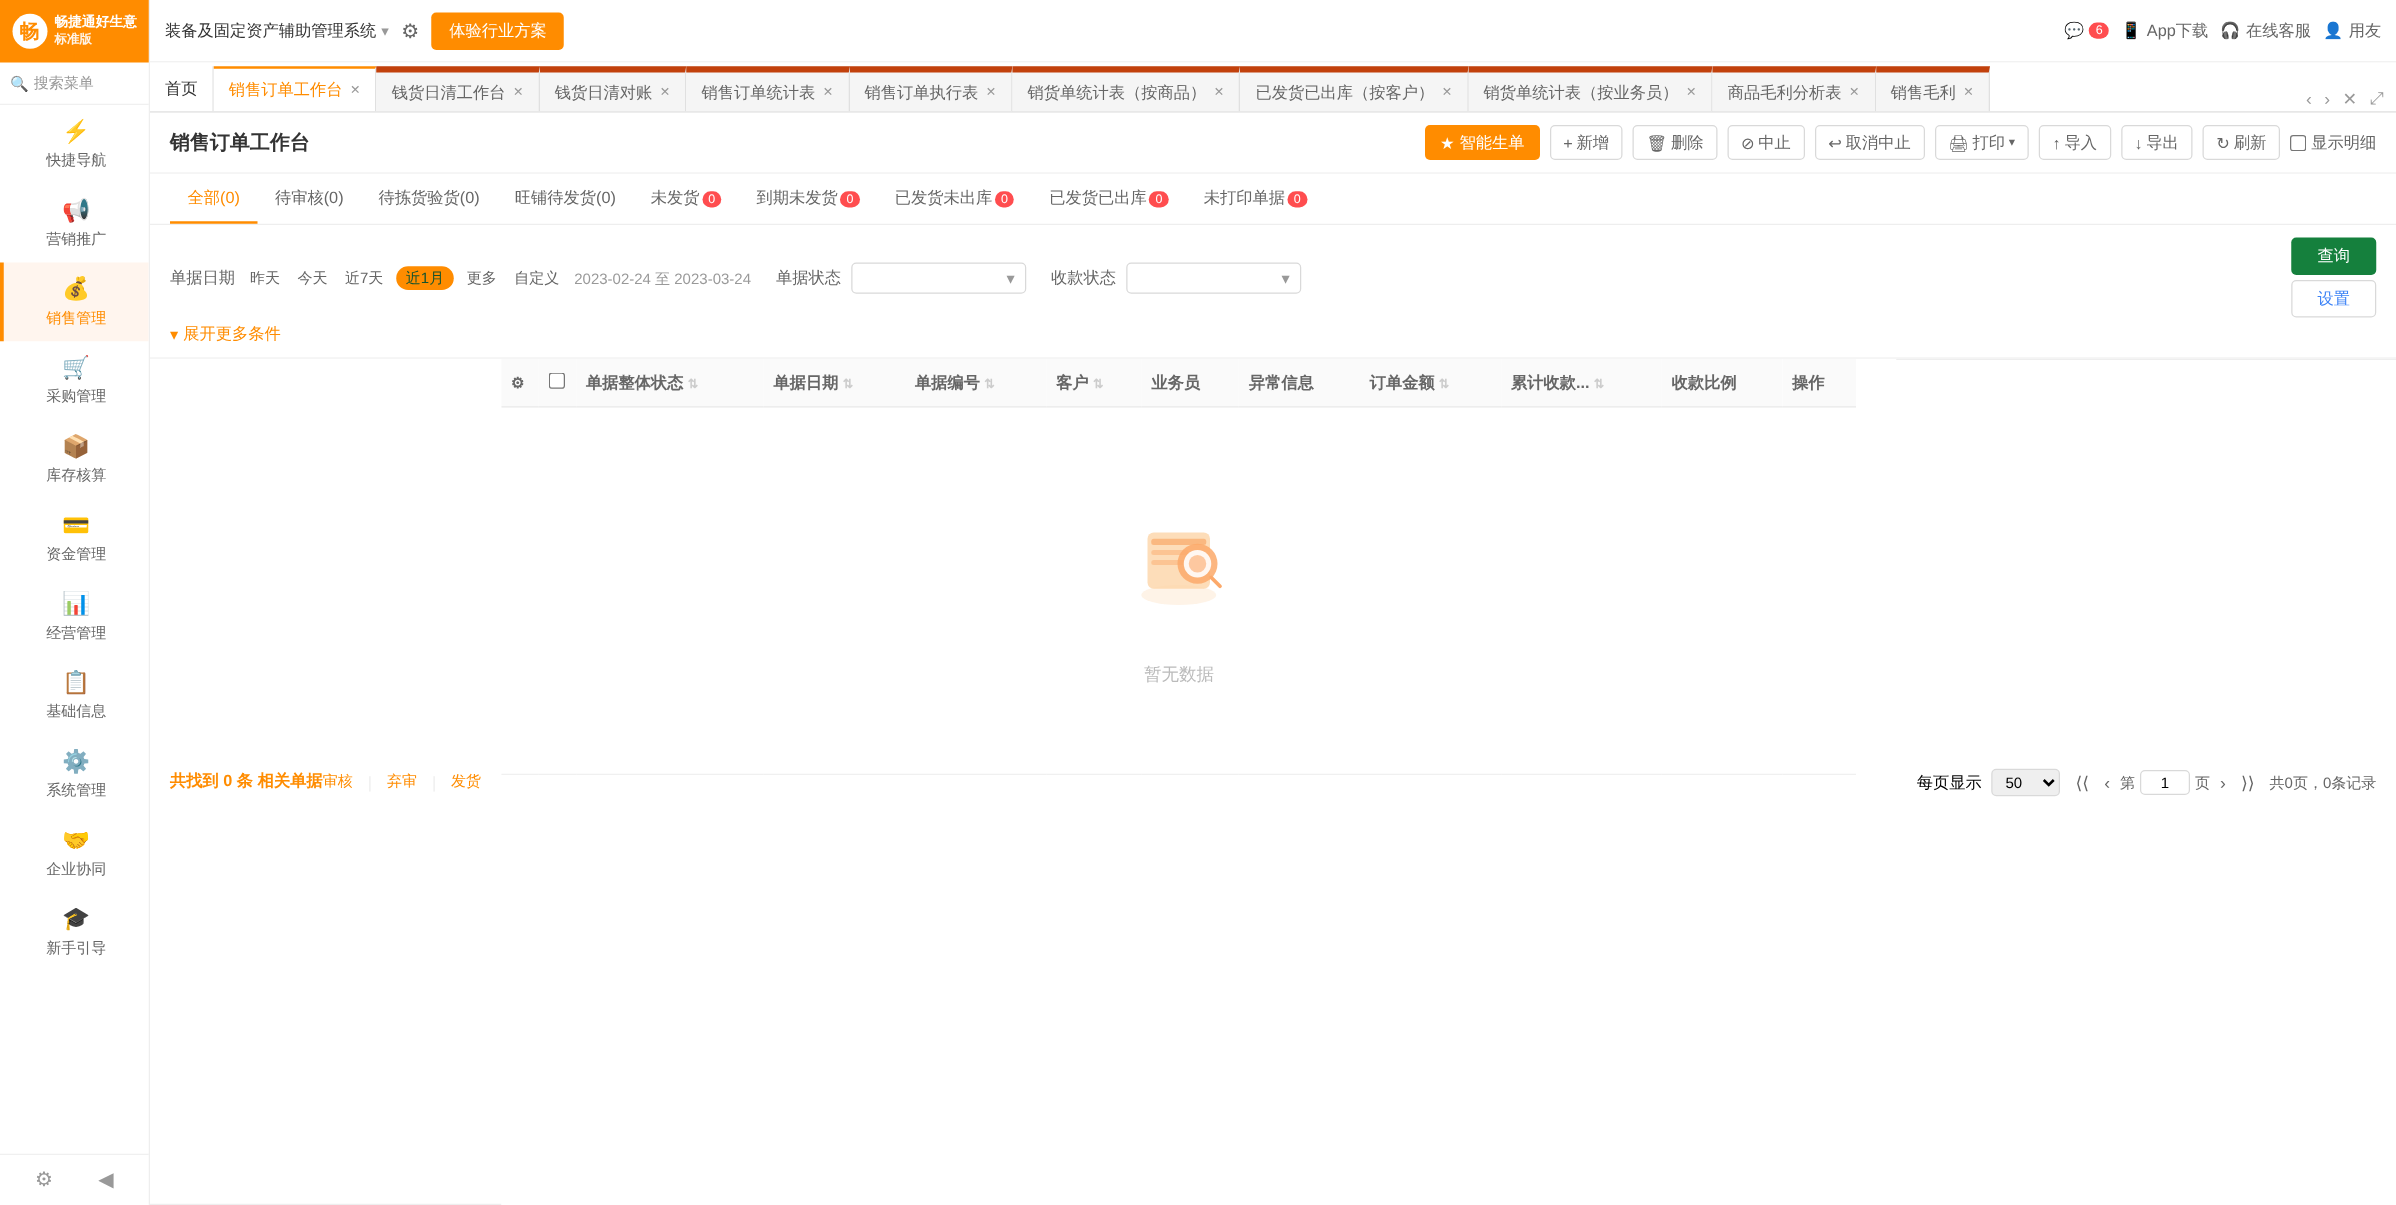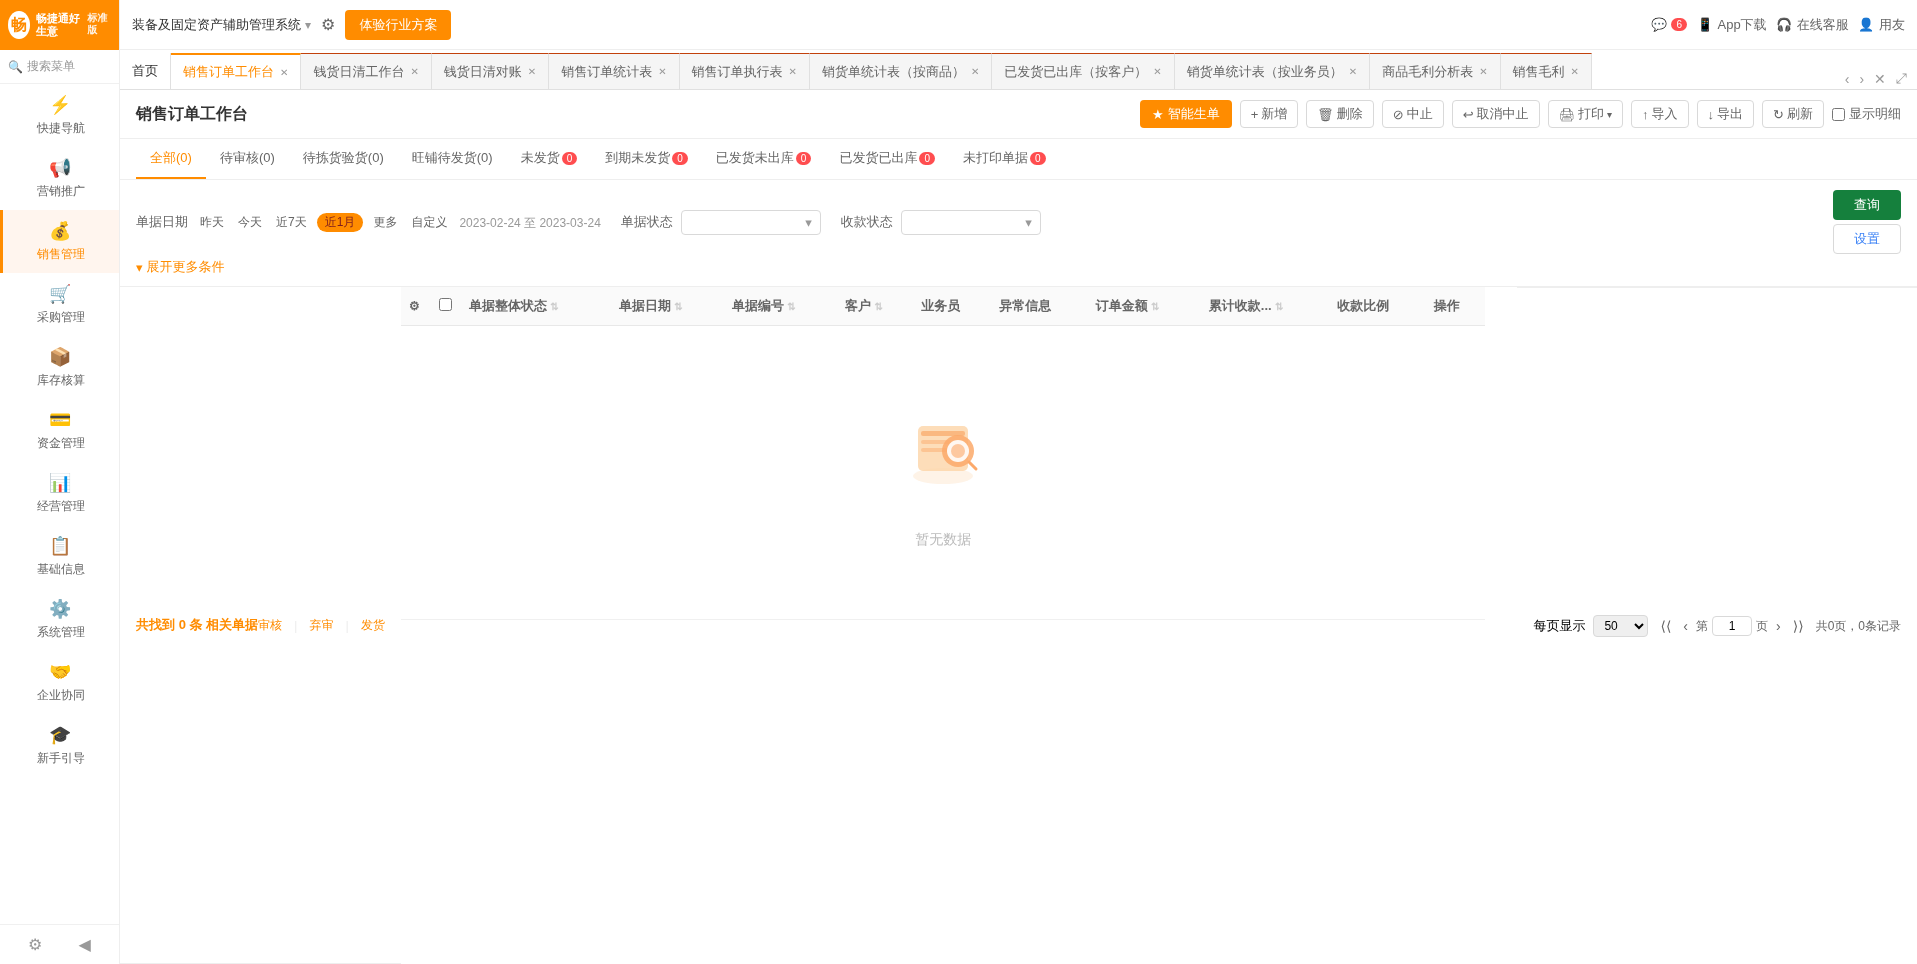--- a/index.html
+++ b/index.html
@@ -2,21 +2,21 @@
 <html><head>
   <meta charset="utf-8">
   <style>
     * { box-sizing: border-box; margin: 0; padding: 0; font-family: 'Microsoft YaHei', Arial, sans-serif; font-size: 13px; }
     body { display: flex; height: 964px; overflow: hidden; background: #f5f5f5; }
 
     
     .sidebar { width: 120px; background: #fff; display: flex; flex-direction: column; border-right: 1px solid #eee; flex-shrink: 0; }
     .sidebar-logo { background: #ff8c00; height: 50px; display: flex; align-items: center; justify-content: center; color: #fff; font-size: 14px; font-weight: bold; padding: 0 8px; gap: 6px; }
     .sidebar-logo .logo-icon { width: 28px; height: 28px; background: #fff; border-radius: 50%; display: flex; align-items: center; justify-content: center; color: #ff8c00; font-size: 16px; font-weight: bold; }
-    .sidebar-logo-text { display: flex; flex-direction: row; line-height: 1.2; font-size: 12px; }
+    .sidebar-logo-text { display: flex; flex-direction: column; line-height: 1.2; font-size: 12px; }
     .sidebar-search { padding: 8px; display: flex; align-items: center; gap: 4px; border-bottom: 1px solid #f0f0f0; color: #666; cursor: pointer; }
     .sidebar-search span { font-size: 12px; color: #999; }
     .sidebar-nav { flex: 1; overflow-y: auto; }
     .sidebar-item { display: flex; flex-direction: column; align-items: center; padding: 10px 4px; cursor: pointer; color: #666; border-left: 3px solid transparent; transition: all 0.2s; }
     .sidebar-item.active { background: #fff5ee; color: #ff8c00; border-left-color: #ff8c00; }
     .sidebar-item .icon { font-size: 18px; margin-bottom: 4px; }
     .sidebar-item .label { font-size: 12px; text-align: center; }
     .sidebar-bottom { padding: 10px; display: flex; justify-content: space-around; border-top: 1px solid #f0f0f0; }
     .sidebar-bottom-icon { cursor: pointer; color: #999; font-size: 16px; }
 
@@ -27,21 +27,21 @@
     .top-header { height: 50px; background: #fff; border-bottom: 1px solid #eee; display: flex; align-items: center; padding: 0 12px; gap: 10px; }
     .system-title { font-size: 13px; color: #333; font-weight: 500; flex: 1; }
     .system-dropdown { display: flex; align-items: center; gap: 4px; cursor: pointer; }
     .btn-trial { background: #ff8c00; color: #fff; border: none; padding: 6px 14px; border-radius: 4px; cursor: pointer; font-size: 13px; }
     .header-icon-item { display: flex; align-items: center; gap: 4px; cursor: pointer; color: #666; font-size: 12px; }
     .badge { background: #ff4d4f; color: #fff; border-radius: 10px; font-size: 10px; padding: 1px 5px; min-width: 16px; text-align: center; }
     .gear-icon { cursor: pointer; color: #666; font-size: 16px; }
 
     
     .tab-bar { height: 40px; background: #fff; border-bottom: 1px solid #e0e0e0; display: flex; align-items: flex-end; overflow: hidden; position: relative; }
-    .tab { height: 36px; padding: 0 12px; display: flex; align-items: center; gap: 6px; cursor: pointer; white-space: nowrap; border-right: 1px solid #e0e0e0; font-size: 12px; color: #666; background: #f5f5f5; border-top: 1px solid #c2410c; }
+    .tab { height: 36px; padding: 0 12px; display: flex; align-items: center; gap: 6px; cursor: pointer; white-space: nowrap; border-right: 1px solid #e0e0e0; font-size: 12px; color: #666; background: #f5f5f5; border-top: 5px solid #c2410c; }
     .tab.active { background: #fff; color: #ff8c00; border-top: 2px solid #ff8c00; border-bottom: none; }
     .tab.home { background: #fff; color: #333; border-top: none; }
     .tab-close { font-size: 10px; color: #999; }
     .tab-controls { display: flex; align-items: center; gap: 2px; padding: 0 6px; margin-left: auto; }
     .tab-ctrl-btn { cursor: pointer; color: #999; font-size: 14px; padding: 2px 4px; }
 
     
     .content-area { flex: 1; overflow: hidden; display: flex; flex-direction: column; padding: 0; background: #f5f5f5; }
 
     
@@ -58,21 +58,21 @@
     .filter-tab.active { color: #ff8c00; border-bottom-color: #ff8c00; }
     .filter-tab .count-badge { display: inline-flex; align-items: center; justify-content: center; background: #ff4d4f; color: #fff; border-radius: 10px; font-size: 10px; padding: 1px 5px; margin-left: 2px; }
 
     
     .search-bar { background: #fff; padding: 10px 16px; border-bottom: 1px solid #eee; }
     .search-row { display: flex; align-items: center; gap: 20px; flex-wrap: wrap; }
     .search-field { display: flex; align-items: center; gap: 8px; }
     .search-label { color: #666; font-size: 13px; white-space: nowrap; }
     .date-quick { display: flex; align-items: center; gap: 6px; }
     .date-btn { color: #666; font-size: 12px; cursor: pointer; padding: 2px 4px; }
-    .date-btn.highlight { background: #ff8c00; color: #7f1d1d; border-radius: 10px; padding: 1px 8px; }
+    .date-btn.highlight { background: #ff8c00; color: #14532d; border-radius: 10px; padding: 1px 8px; }
     .date-range { color: #999; font-size: 12px; display: block; margin-top: 2px; }
     .select-field { border: 1px solid #d9d9d9; border-radius: 4px; padding: 4px 8px; font-size: 12px; color: #333; min-width: 140px; background: #fff; cursor: pointer; display: flex; align-items: center; justify-content: space-between; gap: 4px; }
     .expand-btn { color: #ff8c00; font-size: 12px; cursor: pointer; display: flex; align-items: center; gap: 4px; margin-top: 4px; }
     .query-buttons { display: flex; flex-direction: column; gap: 4px; margin-left: auto; }
     .btn-query { background: #15803d; color: #fff; border: none; padding: 6px 20px; border-radius: 4px; cursor: pointer; font-size: 13px; }
     .btn-setting { background: #fff; border: 1px solid #d9d9d9; color: #3b82f6; padding: 5px 20px; border-radius: 4px; cursor: pointer; font-size: 13px; }
 
     
     .table-section { flex: 1; background: #fff; margin: 0; overflow: hidden; display: flex; flex-direction: row; }
     .table-toolbar { padding: 8px 16px; display: flex; align-items: center; justify-content: space-between; border-bottom: 1px solid #eee; }

